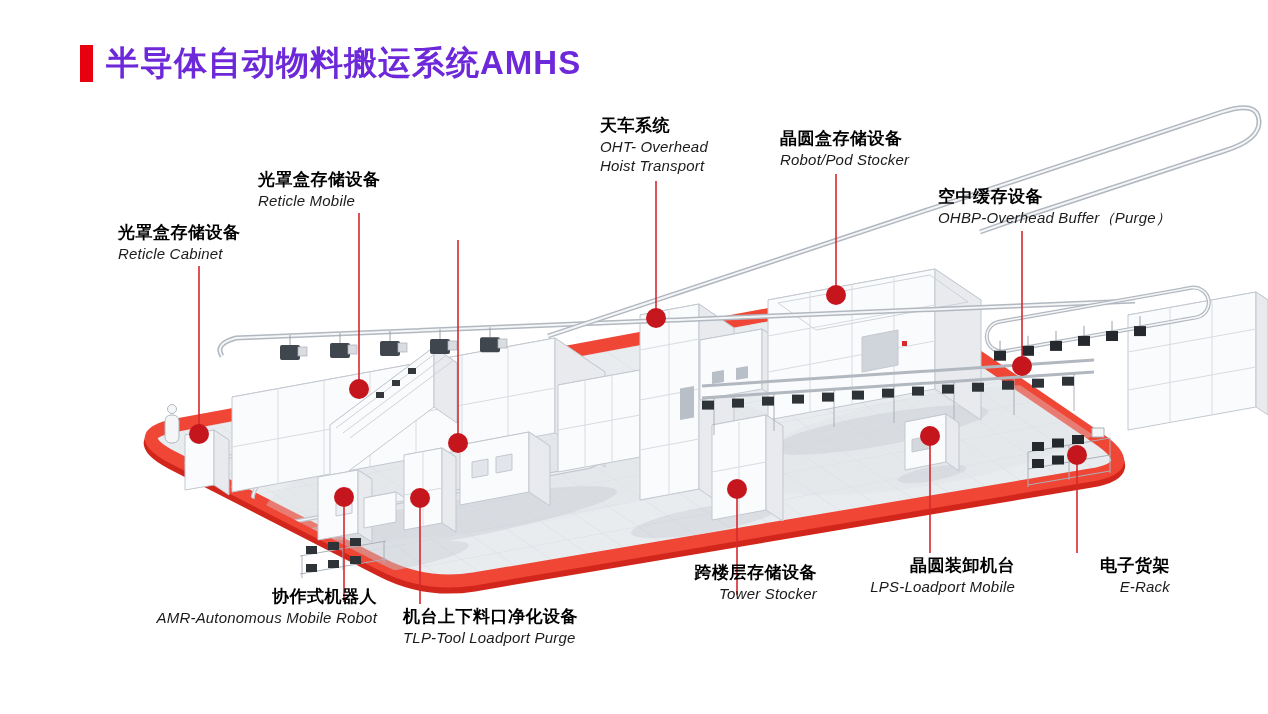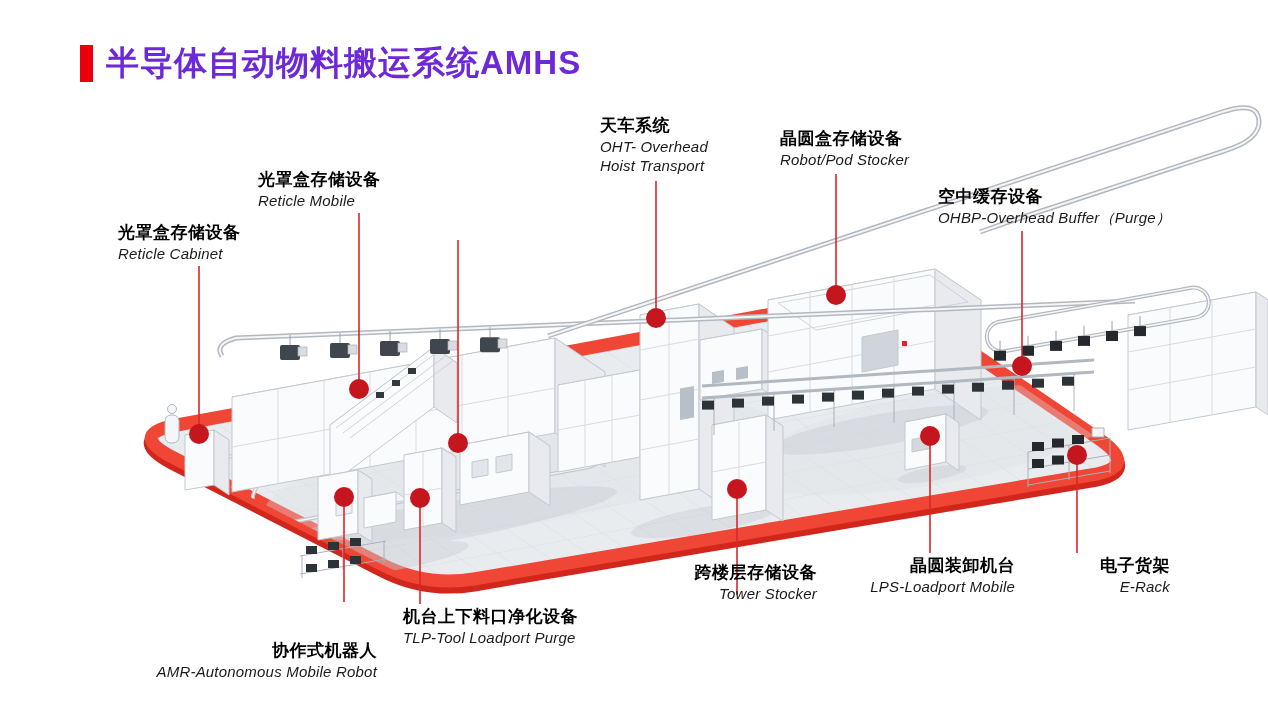--- a/index.html
+++ b/index.html
@@ -314,21 +314,21 @@
   <div class="callout" style="left:928px; top:186px;margin-left:10px;">
     <div class="cn">空中缓存设备</div>
     <div class="en">OHBP-Overhead Buffer（Purge）</div>
   </div>
 
   <div class="callout" style="left:118px; top:222px;">
     <div class="cn">光罩盒存储设备</div>
     <div class="en">Reticle Cabinet</div>
   </div>
 
-  <div class="callout align-right" style="left:140px; top:640px; width:237px;">
+  <div class="callout align-right" style="left:140px; top:586px; width:237px;">
     <div class="cn">协作式机器人</div>
     <div class="en">AMR-Autonomous Mobile Robot</div>
   </div>
 
   <div class="callout" style="left:403px; top:606px;">
     <div class="cn">机台上下料口净化设备</div>
     <div class="en">TLP-Tool Loadport Purge</div>
   </div>
 
   <div class="callout align-center" style="left:657px; top:562px; width:160px;">

